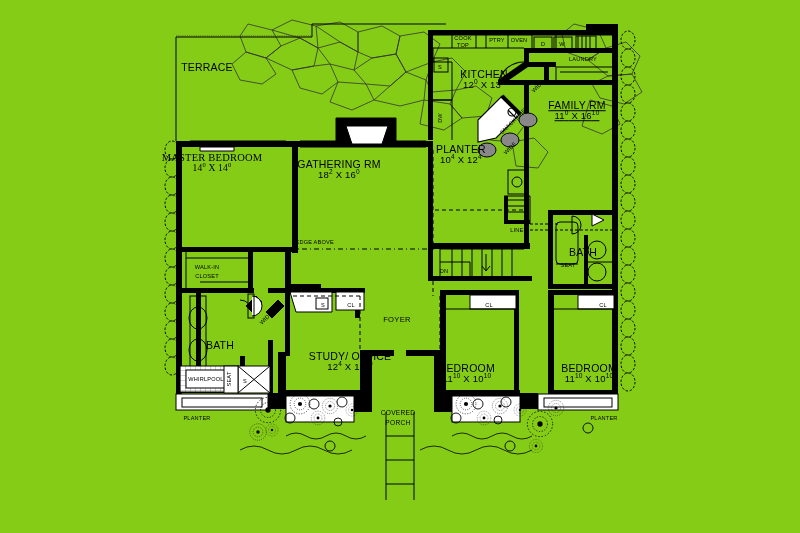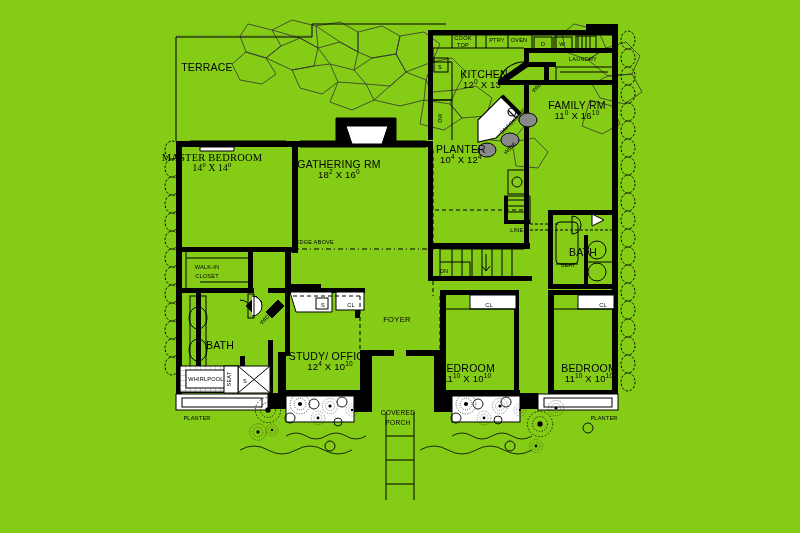--- a/index.html
+++ b/index.html
@@ -460,29 +460,29 @@
         <span class="dim">14<sup>0</sup> X  14<sup>0</sup></span>
       </div>
       <div class="lbl room ctr" style="left: 339px; top: 170px;">
         <span class="nm">GATHERING  RM</span>
         <span class="dim">18<sup>2</sup> X  16<sup>0</sup></span>
       </div>
       <div class="lbl room ctr" style="left: 484px; top: 80px;">
         <span class="nm">KITCHEN</span>
         <span class="dim">12<sup>0</sup> X  13<sup>8</sup></span>
       </div>
-      <div class="lbl room ctr" style="left: 577px; top: 111px;">
+      <div class="lbl room ctr" style="left: 577px; top: 111px; text-decoration: underline;">
         <span class="nm">FAMILY  RM</span>
         <span class="dim">11<sup>0</sup> X  16<sup>10</sup></span>
       </div>
       <div class="lbl room ctr" style="left: 461px; top: 155px;">
         <span class="nm">PLANTER</span>
         <span class="dim">10<sup>4</sup> X  12<sup>4</sup></span>
       </div>
-      <div class="lbl room ctr" style="left: 330px; top: 362px; text-align: center;">
+      <div class="lbl room ctr" style="left: 350px; top: 362px; text-align: center;">
         <span class="nm">STUDY/ OFFICE</span>
         <span class="dim">12<sup>4</sup> X  10<sup>10</sup></span>
       </div>
       <div class="lbl room ctr" style="left: 467px; top: 374px;">
         <span class="nm">BEDROOM</span>
         <span class="dim">11<sup>10</sup> X  10<sup>10</sup></span>
       </div>
       <div class="lbl room ctr" style="left: 589px; top: 374px;">
         <span class="nm">BEDROOM</span>
         <span class="dim">11<sup>10</sup> X  10<sup>10</sup></span>

